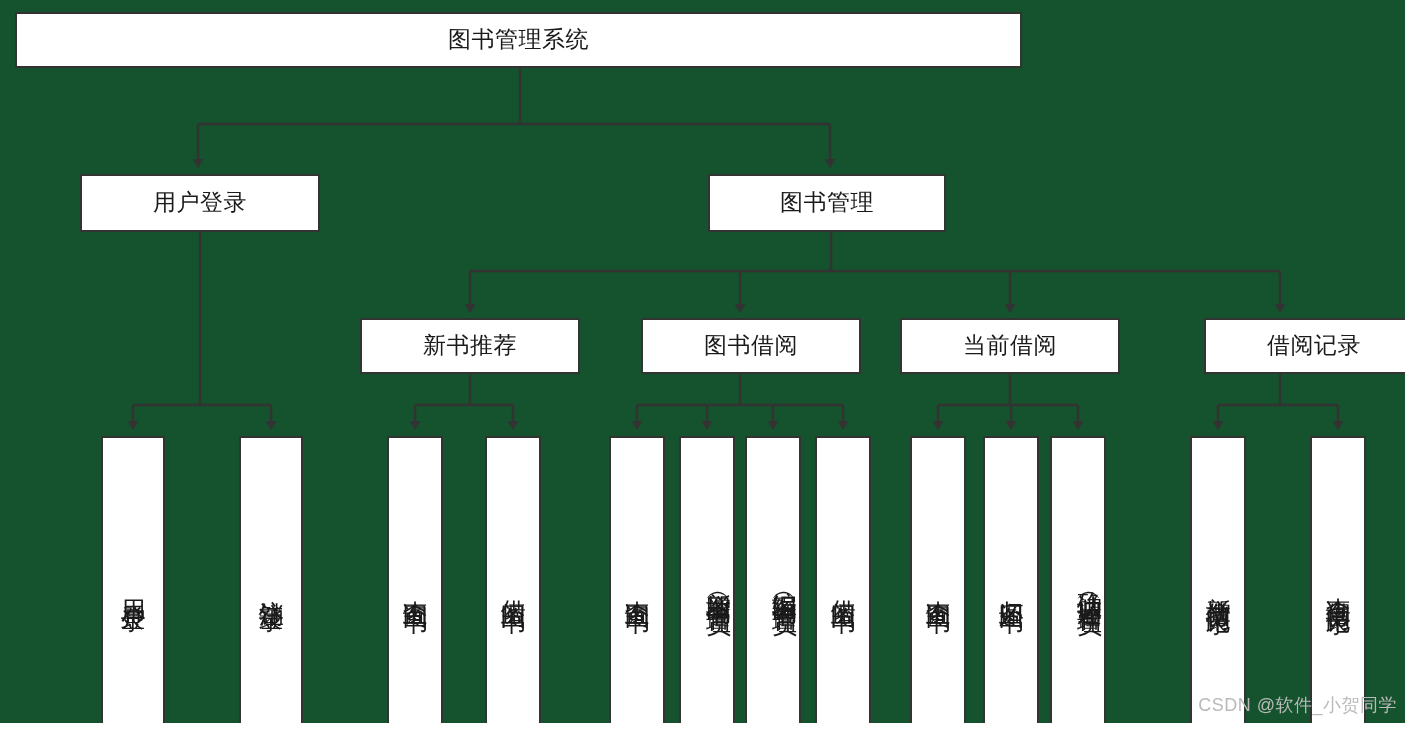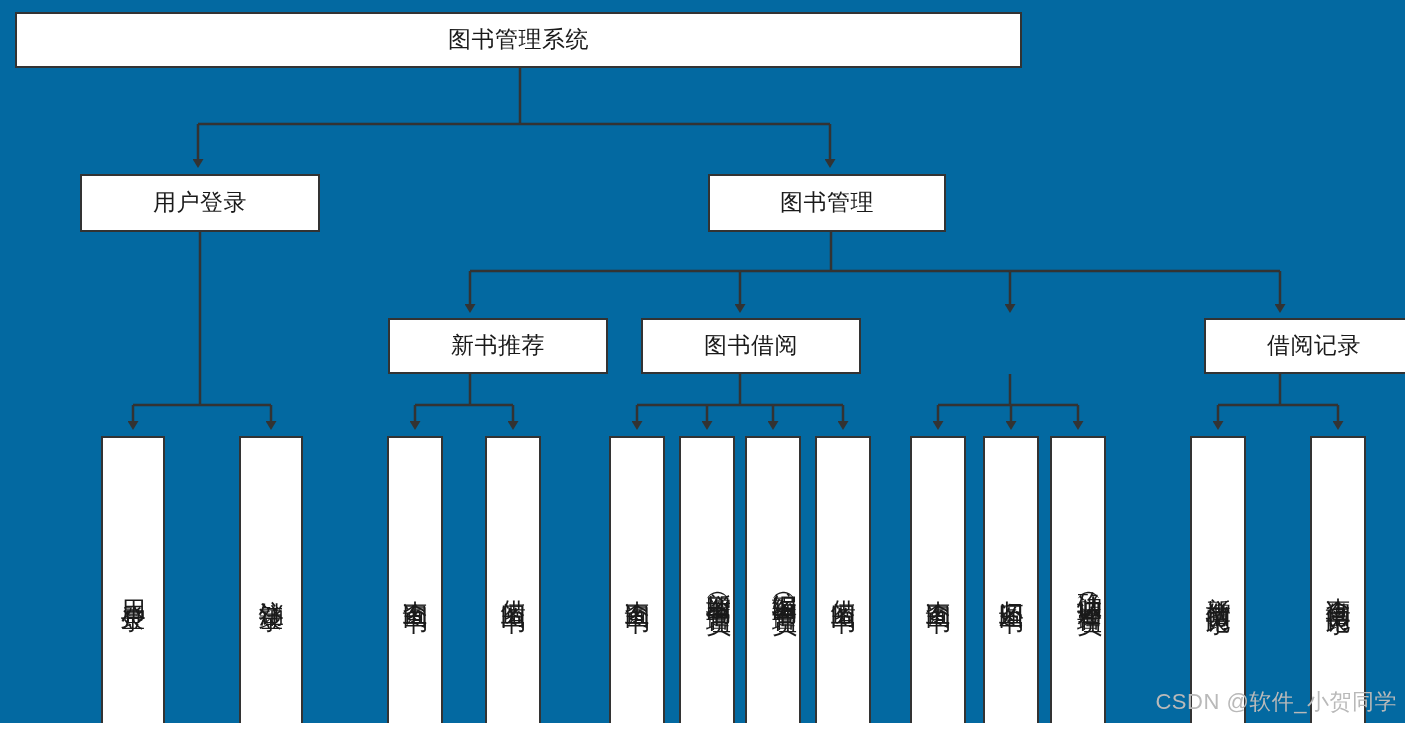--- a/index.html
+++ b/index.html
@@ -7,21 +7,21 @@
     padding: 0;
     background: #ffffff;
   }
   body {
     font-family: "Liberation Sans", "DejaVu Sans", sans-serif;
   }
   #canvas {
     position: relative;
     width: 1405px;
     height: 723px;
-    background: #0369a1;
+    background: #14532d;
     overflow: hidden;
   }
   svg#edges {
     position: absolute;
     left: 0;
     top: 0;
     width: 1405px;
     height: 747px;
     pointer-events: none;
   }
@@ -54,21 +54,21 @@
   .node.vert.centered {
     align-items: center;
   }
   .node-label {
     display: block;
   }
   .watermark {
     position: absolute;
     right: 8px;
     bottom: 6px;
-    font-size: 22px;
+    font-size: 18px;
     color: #b9b9b9;
     letter-spacing: 0.5px;
     white-space: nowrap;
   }
 </style>
 </head>
 <body>
 
 <div id="canvas">
 
@@ -126,25 +126,28 @@
     <span class="node-label">图书管理系统</span>
   </div>
 
   <div class="node horiz" style="left:80px; top:174px; width:240px; height:58px;">
     <span class="node-label">用户登录</span>
   </div>
   <div class="node horiz" style="left:708px; top:174px; width:238px; height:58px;">
     <span class="node-label">图书管理</span>
   </div>
 
-  <div class="node horiz" style="left:360px; top:318px; width:220px; height:56px;margin-left:28px;">
+  <div class="node horiz" style="left:360px; top:318px; width:220px; height:56px;">
     <span class="node-label">新书推荐</span>
   </div>
   <div class="node horiz" style="left:630px; top:318px; width:220px; height:56px;margin-left:11px;">
     <span class="node-label">图书借阅</span>
+  </div>
+  <div class="node horiz" style="left:900px; top:318px; width:220px; height:56px;">
+    <span class="node-label">当前借阅</span>
   </div>
   <div class="node horiz" style="left:1204px; top:318px; width:220px; height:56px;">
     <span class="node-label">借阅记录</span>
   </div>
 
   <div class="node vert centered" style="left:101px; top:436px; width:64px; height:299px;">
     <span class="node-label">用户登录</span>
   </div>
   <div class="node vert centered" style="left:239px; top:436px; width:64px; height:299px;">
     <span class="node-label">注销登录</span>

